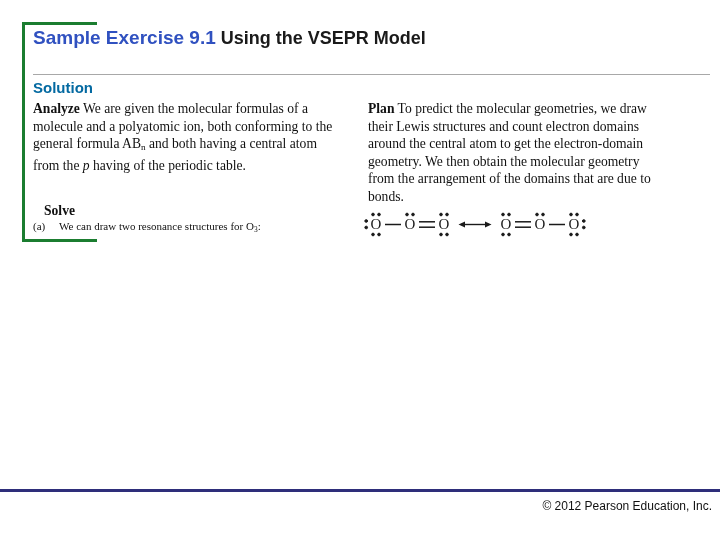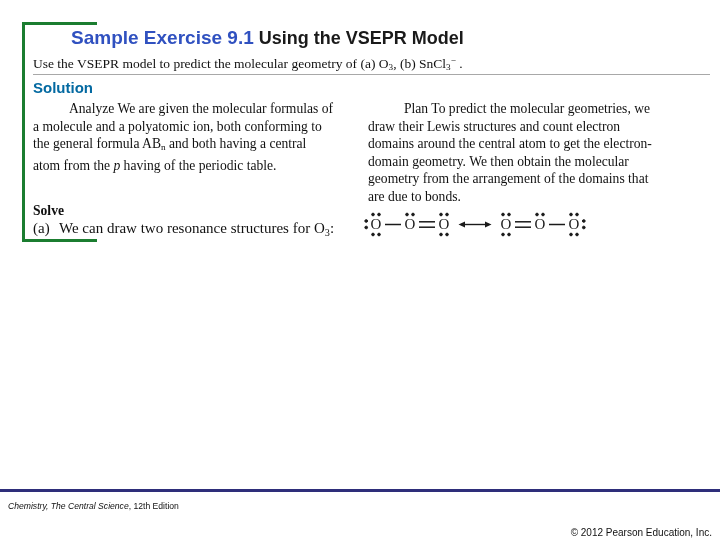--- a/index.html
+++ b/index.html
@@ -27,21 +27,20 @@
   .title-line {
     font-size: 19.5px;
     line-height: 24px;
     white-space: nowrap;
   }
   .title-main {
     color: #3051c0;
     font-family: "Liberation Sans", sans-serif;
     font-weight: bold;
     font-size: 19px;
-    margin-left: 38px;
   }
   .title-rest {
     color: #1a1a1a;
     font-family: "Liberation Sans", sans-serif;
     font-weight: bold;
     font-size: 18px;
   }
   .subtitle {
     font-family: "Liberation Serif", serif;
     font-size: 13.5px;
@@ -74,40 +73,40 @@
   #left-col  { position: absolute; left: 33px;  top: 100px; width: 300px; }
   #right-col { position: absolute; left: 368px; top: 100px; width: 300px; }
 
   .para {
     font-family: "Liberation Serif", serif;
     font-size: 13.6px;
     line-height: 17.6px;
     color: #111111;
     text-align: left;
   }
-  .para b { font-weight: normal; margin-left: 36px; }
+  .para b { font-weight: bold; }
   .para i { font-style: italic; }
   sub { font-size: 0.68em; vertical-align: -0.25em; }
   sup { font-size: 0.68em; vertical-align: 0.42em; }
 
   #solve-heading {
     position: absolute;
-    left: 33px;
+    left: 44px;
     top: 203px;
     font-family: "Liberation Serif", serif;
     font-weight: bold;
     font-size: 13.6px;
     color: #111111;
   }
   #solve-line {
     position: absolute;
     left: 33px;
     top: 220px;
     font-family: "Liberation Serif", serif;
-    font-size: 15px;
+    font-size: 11px;
     color: #111111;
     white-space: nowrap;
   }
   #solve-line .alabel { display: inline-block; width: 26px; }
 
   
   #lewis { position: absolute; left: 362px; top: 206px; width: 230px; height: 36px; }
   #lewis svg { display: block; }
 
   
@@ -121,42 +120,41 @@
     position: absolute;
     left: 8px; top: 501px;
     font-family: "Liberation Sans", sans-serif;
     font-size: 8.6px;
     line-height: 11.5px;
     color: #111111;
   }
   #footer-left .ital { font-style: italic; }
   #footer-right {
     position: absolute;
-    right: 8px; top: 527px;
-    font-family: "Liberation Sans", sans-serif;
-    font-size: 10px;
+    right: 8px; top: 501px;
+    font-family: "Liberation Sans", sans-serif;
+    font-size: 12px;
     line-height: 11.5px;
     color: #111111;
     text-align: right;
   }
 </style>
 </head>
 <body>
 
 <div id="green-frame">
   <div class="g-top"></div>
   <div class="g-left"></div>
   <div class="g-bottom"></div>
 </div>
 
 <div id="header">
   <div class="title-line">
     <span class="title-main">Sample Exercise 9.1</span><span class="title-rest">&nbsp;<span>Using the VSEPR Model</span></span>
   </div>
-  <div class="subtitle"><span>Use the VSEPR model to predict the molecular geometry of (a) O</span><sub>3</sub><span>, (b) SnCl</span><sub>3</sub><sup>−</sup><span> .</span></div>
 </div>
 
 <div id="header-rule"></div>
 
 <div id="solution-heading">Solution</div>
 
 <div id="left-col">
   <div class="para"><b>Analyze</b><span> We are given the molecular formulas of a molecule and a polyatomic ion, both conforming to the general formula AB</span><sub>n</sub><span> and both having a central atom from the </span><i>p</i><span> having of the periodic table.</span></div>
 </div>
 
@@ -227,16 +225,15 @@
       <circle cx="221.8" cy="15" r="1.35"></circle>
       <circle cx="221.8" cy="21.5" r="1.35"></circle>
 
     </g>
   </svg>
 </div>
 
 <div id="footer-rule"></div>
 
 <div id="footer-left">
-  <div><span class="ital">Chemistry, The Central Science</span><span>, 12th Edition</span></div>
 </div>
 
 <div id="footer-right">© 2012 Pearson Education, Inc.</div>
 
 </body></html>

